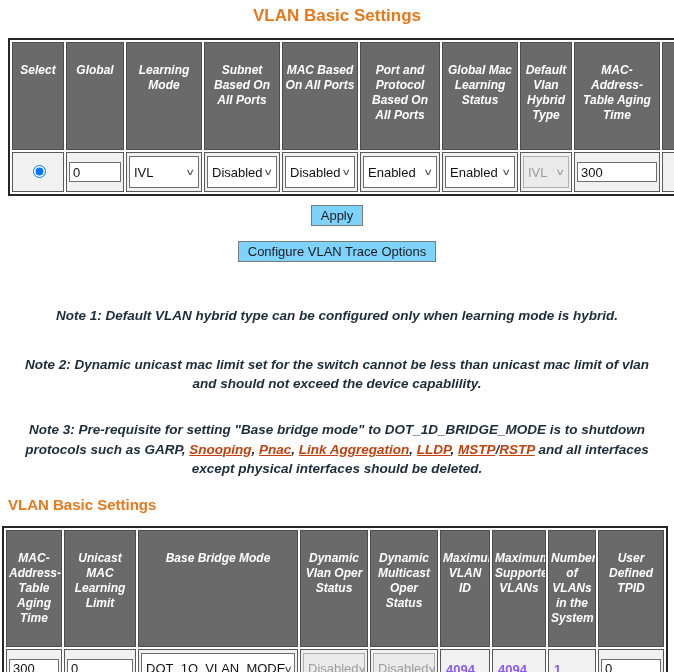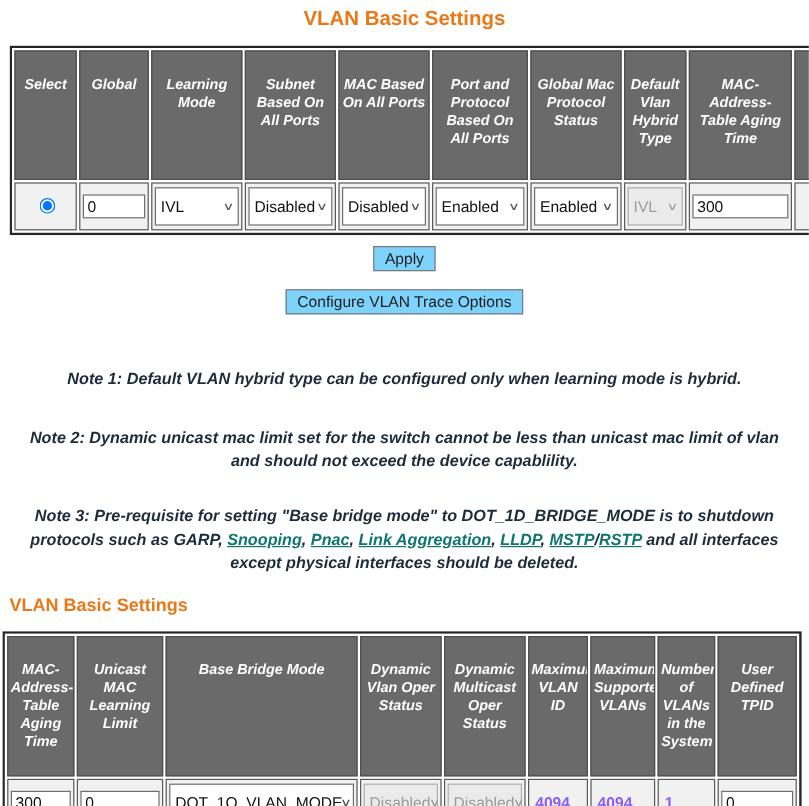--- a/index.html
+++ b/index.html
@@ -64,21 +64,21 @@
   .apply2-row{margin:13px 0 0 74px;}
   .trace2-row{margin:9px 0 0 8px;}
   
   .note{
     font-weight:bold;font-style:italic;color:#1d2c3a;font-size:13.5px;
     text-align:center;line-height:1.42;margin-left:auto;margin-right:auto;
   }
   .note1{margin-top:44px;max-width:600px;}
   .note2{margin-top:30px;max-width:645px;}
   .note3{margin-top:27px;max-width:668px;}
-  .lnk{color:#0f766e;text-decoration:underline;cursor:pointer;}
+  .lnk{color:#c2410c;text-decoration:underline;cursor:pointer;}
 </style>
 </head>
 <body>
 
 <div class="page-title">VLAN Basic Settings</div>
 
 <div class="t1-wrap">
   <table class="cfg t1">
     <colgroup>
       <col style="width:52px">
@@ -93,21 +93,21 @@
       <col style="width:50px">
     </colgroup>
     <tbody>
         <tr>
       <th>Select</th>
       <th>Global</th>
       <th>Learning Mode</th>
       <th>Subnet Based On All Ports</th>
       <th>MAC Based On All Ports</th>
       <th>Port and Protocol Based On All Ports</th>
-      <th>Global Mac Protocol Status</th>
+      <th>Global Mac Learning Status</th>
       <th>Default Vlan Hybrid Type</th>
       <th>MAC-Address-Table Aging Time</th>
       <th></th>
     </tr>
     <tr>
       <td class="c">
         <input type="radio" checked="" style="">
       </td>
       <td>
         <input class="txt" value="0" style="">

